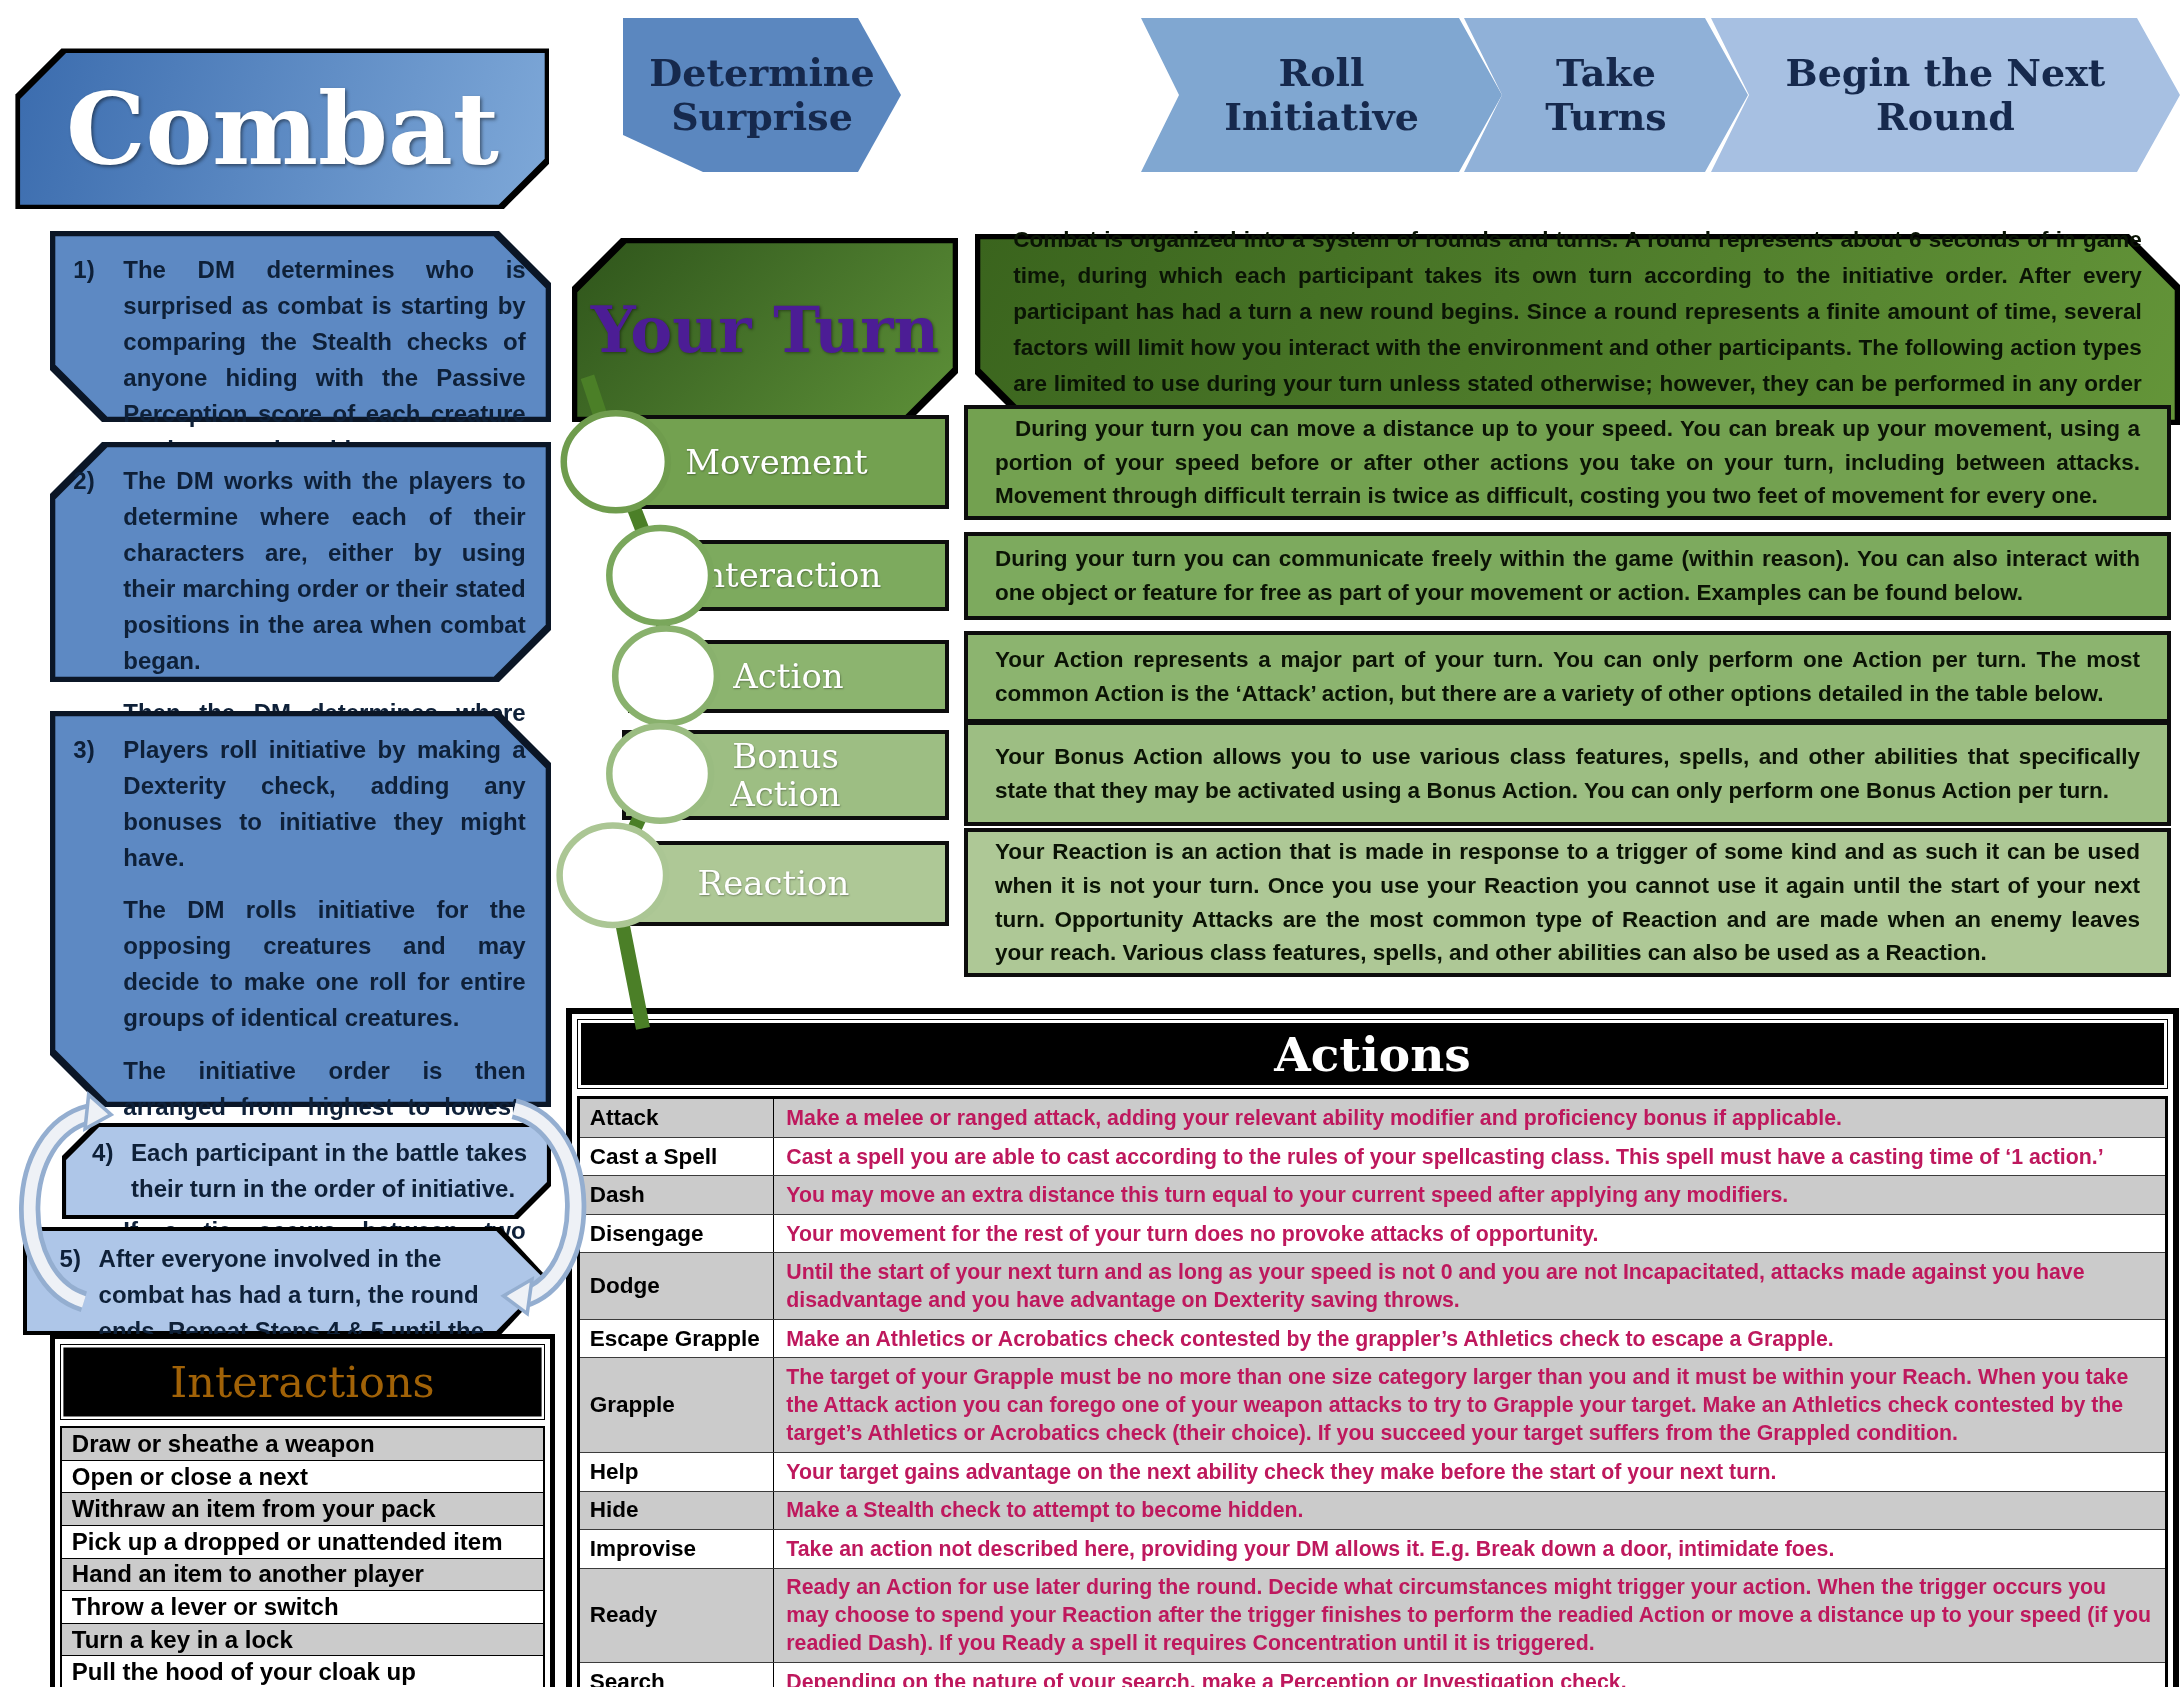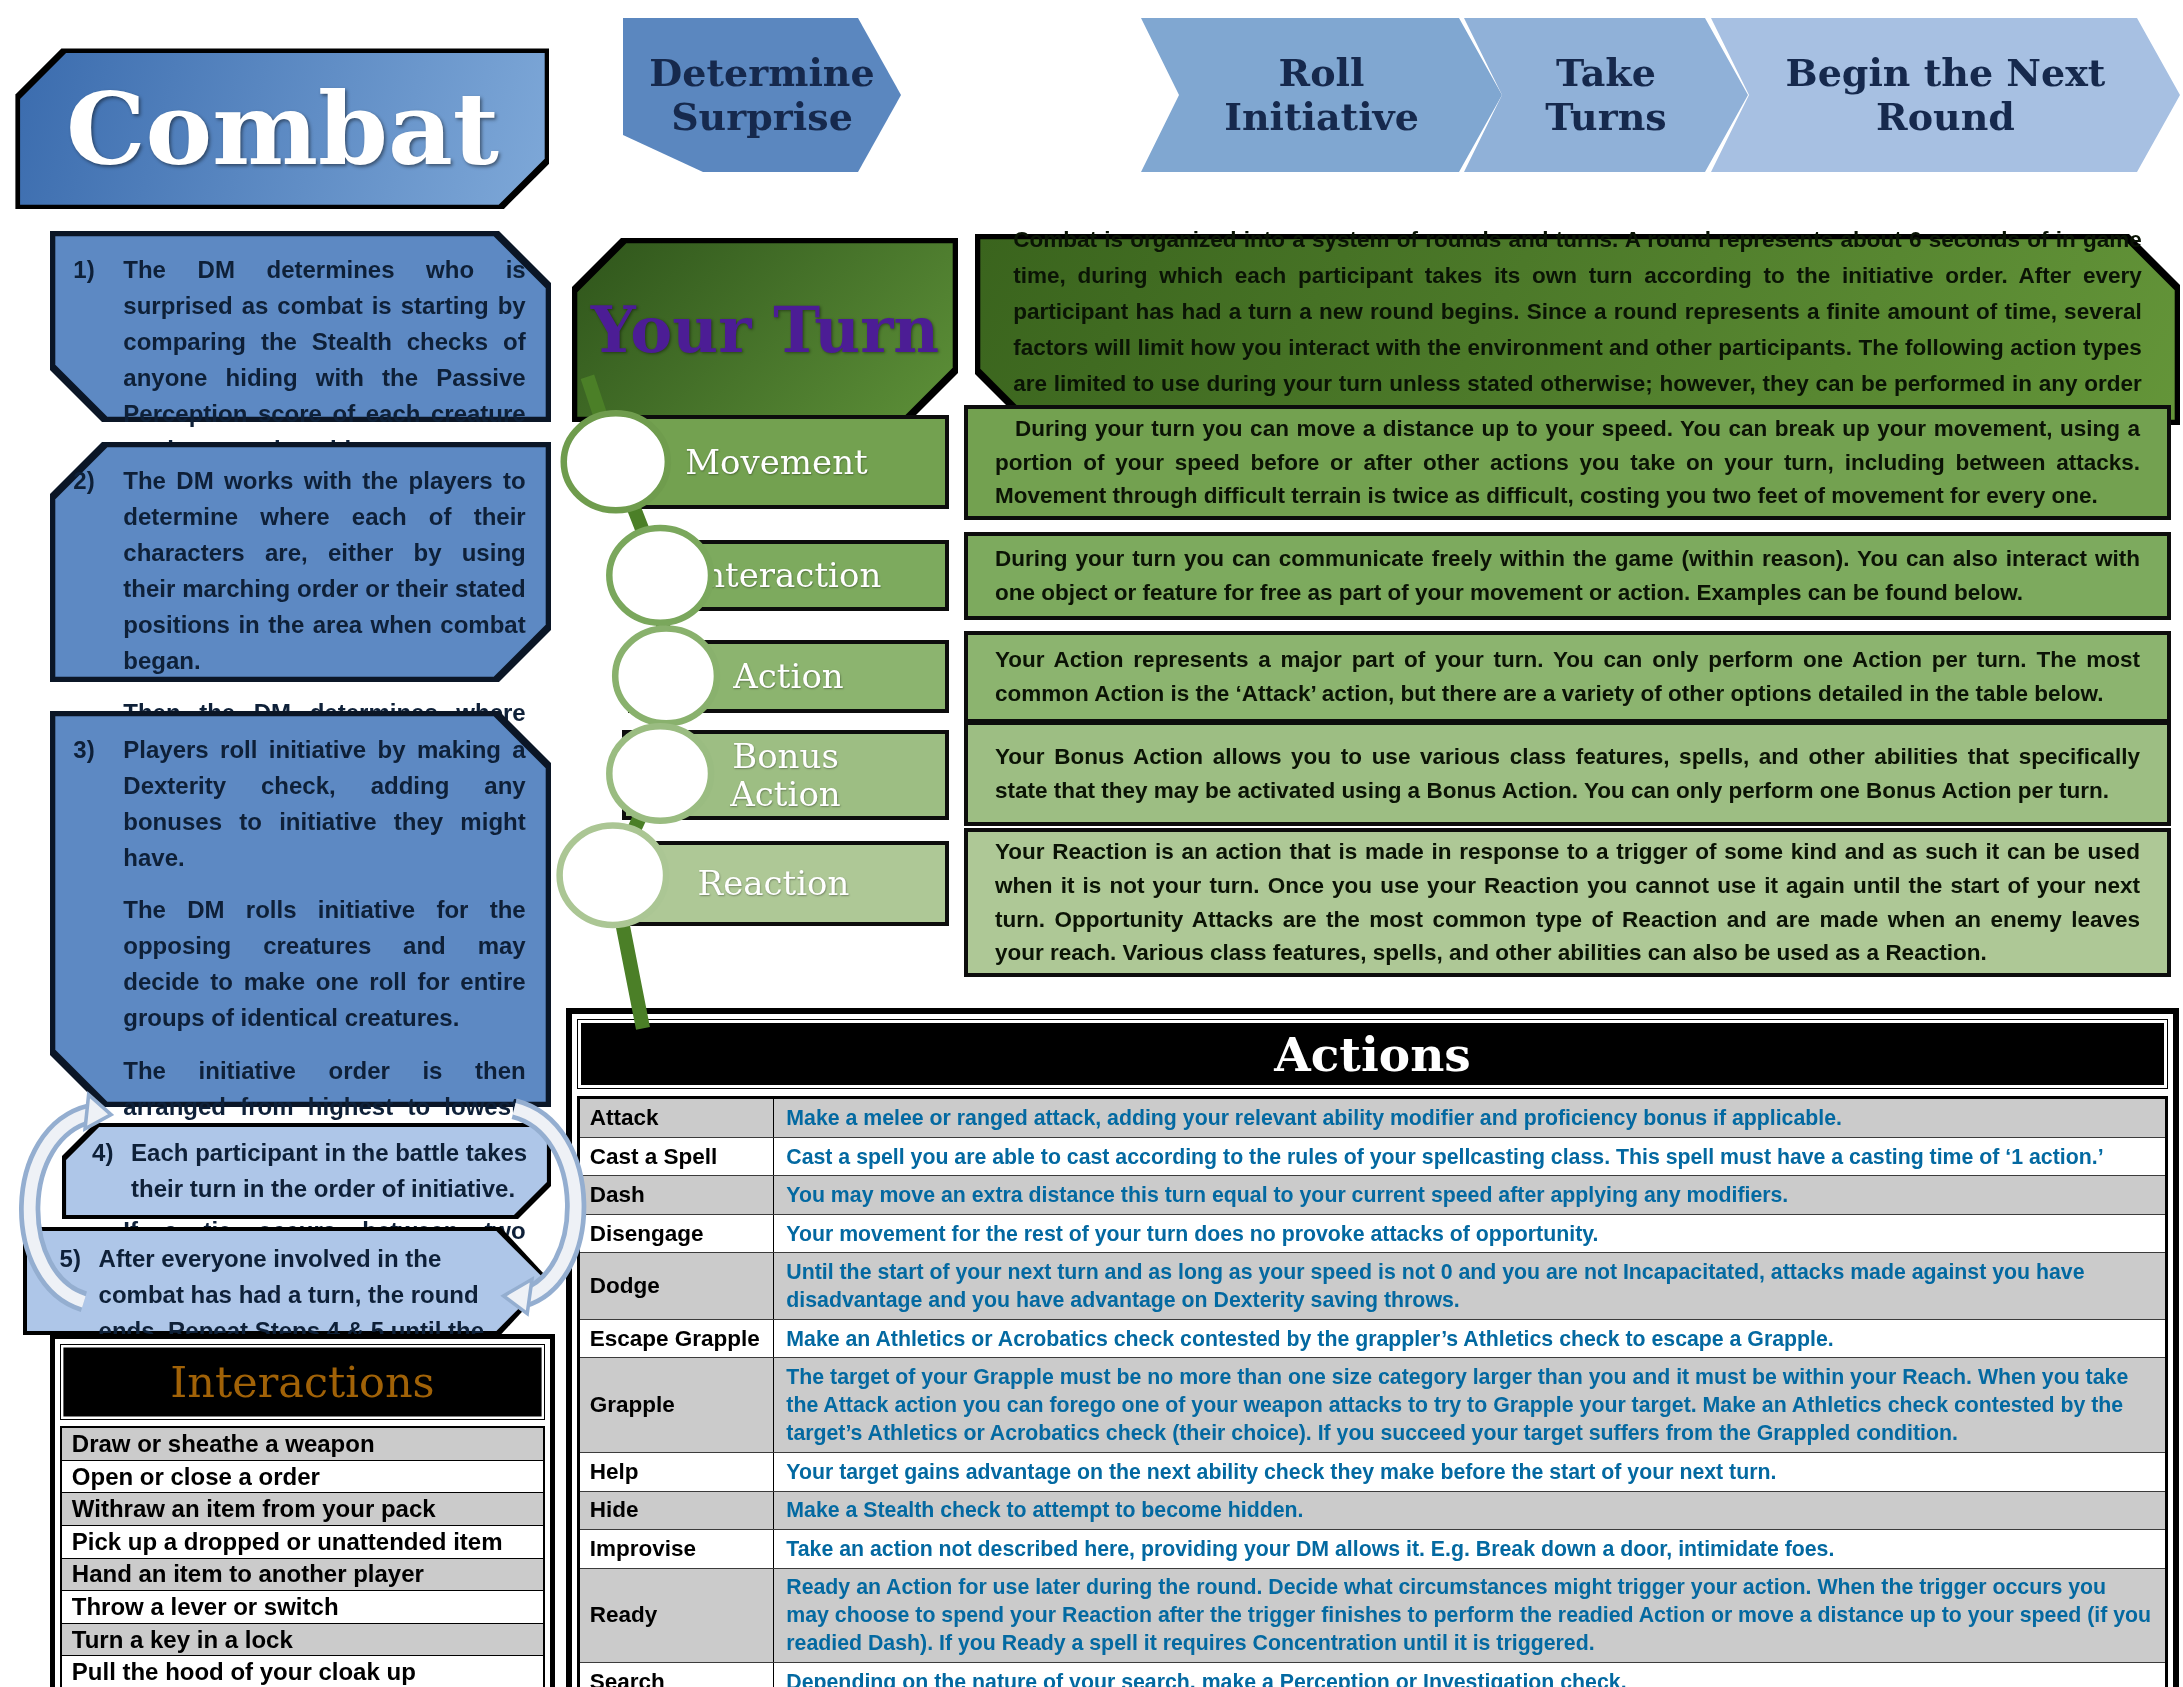--- a/index.html
+++ b/index.html
@@ -65,21 +65,21 @@
   
   .actions-panel{position:absolute;left:566px;top:1008px;width:1613px;border:6px solid #000;background:#fff;padding:5.3px;z-index:3;}
   .actions-header{background:#000;border:1.8px solid #000;box-shadow:inset 0 0 0 3px #fff;
     display:flex;align-items:center;justify-content:center;height:70px;}
   .actions-header span{font-family:"DejaVu Serif",serif;font-weight:bold;font-size:47px;color:#fff;}
   .atable{border:3px solid #000;margin-top:7.1px;}
   .arow{display:grid;grid-template-columns:194px 1fr;border-top:1.8px solid #3c3c3c;background:#fff;}
   .arow:first-child{border-top:none;}
   .arow.g{background:var(--gray);}
   .acell-n{border-right:1.8px solid #000;padding:4.7px 9.5px;font-weight:bold;font-size:22.5px;color:#000;display:flex;align-items:center;}
-  .acell-d{padding:4.7px 12px;font-weight:bold;font-size:21.3px;color:#0369a1;line-height:1.32;display:flex;align-items:center;}
+  .acell-d{padding:4.7px 12px;font-weight:bold;font-size:21.3px;color:#be185d;line-height:1.32;display:flex;align-items:center;}
 
   
   .int-panel{position:absolute;left:50px;top:1334px;width:505px;border:5.3px solid #000;background:#fff;padding:5.3px;}
   .int-header{background:#000;border:1.8px solid #000;box-shadow:inset 0 0 0 2.4px #fff;height:76px;
     display:flex;align-items:center;justify-content:center;}
   .int-header span{font-family:"DejaVu Serif",serif;font-weight:normal;font-size:43px;color:#a16207;}
   .int-list{border:2.4px solid #000;margin-top:6px;}
   .int-item{min-height:29px;display:flex;align-items:center;padding:1.8px 9.5px;border-top:1.8px solid #000;
     font-weight:bold;font-size:24px;color:#000;background:#fff;}
   .int-item:first-child{border-top:none;}
@@ -192,21 +192,21 @@
     <path d="M22,30 C158,64 158,314 36,350" stroke="#eef1f6" stroke-width="20" fill="none"></path>
     <polygon points="44,376 4,346 52,318" fill="#eef1f6" stroke="#94aed0" stroke-width="6"></polygon>
   </svg>
 
   <div class="int-panel">
     <div class="int-header">
       <span>Interactions</span>
     </div>
     <div class="int-list">
       <div class="int-item g">Draw or sheathe a weapon</div>
-      <div class="int-item">Open or close a order</div>
+      <div class="int-item">Open or close a next</div>
       <div class="int-item g">Withraw an item from your pack</div>
       <div class="int-item">Pick up a dropped or unattended item</div>
       <div class="int-item g">Hand an item to another player</div>
       <div class="int-item">Throw a lever or switch</div>
       <div class="int-item g">Turn a key in a lock</div>
       <div class="int-item">Pull the hood of your cloak up</div>
     </div>
   </div>
 
   <div class="shape cut-tl-br" style="left:572px;top:205px;width:386px;height:184px;--cut:49px;--bw:5.3px;">

